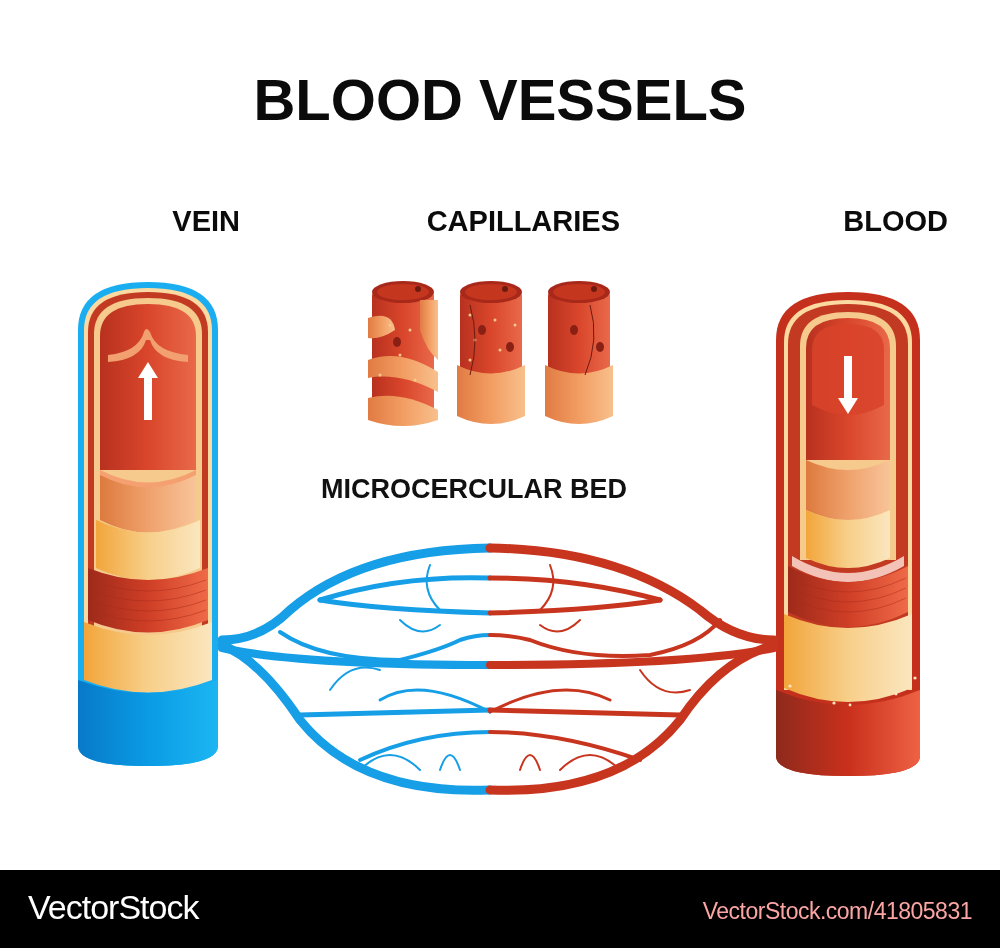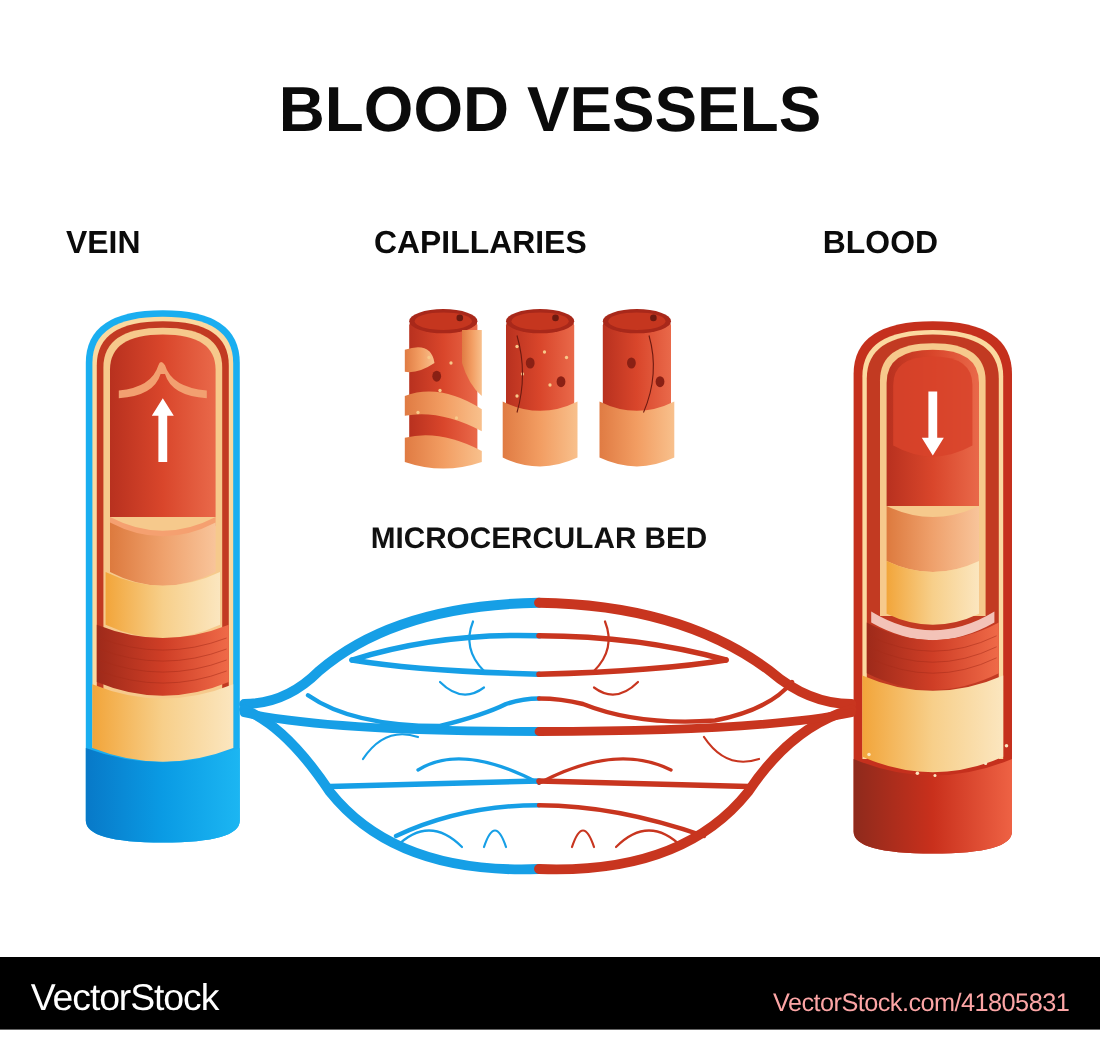--- a/index.html
+++ b/index.html
@@ -1,43 +1,43 @@
 <!DOCTYPE html>
 <html><head>
 <meta charset="utf-8">
 <style>
   html, body { margin:0; padding:0; }
   body { width:1000px; height:948px; position:relative; background:#ffffff; overflow:hidden;
          font-family:"Liberation Sans", "DejaVu Sans", sans-serif; }
   .title { position:absolute; left:0; width:1000px; top:66px; text-align:center;
            font-size:58px; font-weight:bold; color:#0b0b0b; letter-spacing:0px; }
-  .lbl { position:absolute; text-align:left; color:#0b0b0b; }
+  .lbl { position:absolute; text-align:right; color:#0b0b0b; }
   .lbl .main { font-size:29px; font-weight:bold; display:block; line-height:34px; }
   .lbl .sub { font-size:16px; display:block; line-height:22px; letter-spacing:0.2px; }
   .mid-label { position:absolute; font-size:27px; font-weight:bold; color:#111; text-align:center; }
   svg { position:absolute; left:0; top:0; }
-  .footer { position:absolute; left:0; top:870px; width:1000px; height:66px; background:#000;text-decoration:underline; }
+  .footer { position:absolute; left:0; top:870px; width:1000px; height:78px; background:#000;text-decoration:underline; }
   .footer .brand { position:absolute; left:28px; top:18px; font-size:34px; color:#fff; letter-spacing:-1px; }
   .footer .ref { position:absolute; right:28px; top:28px; font-size:23px; color:#fca5a5; letter-spacing:-0.5px; }
 </style>
 </head>
 <body>
 
 <div class="title">BLOOD VESSELS</div>
 
 <div class="lbl" style="left:60px; width:180px; top:204px;">
   <span class="main">VEIN</span>
 </div>
-<div class="lbl" style="left:340px; width:300px; top:204px;">
+<div class="lbl" style="left:320px; width:300px; top:204px;">
   <span class="main">CAPILLARIES</span>
 </div>
 <div class="lbl" style="left:748px; width:200px; top:204px;">
   <span class="main">BLOOD</span>
 </div>
-<div class="mid-label" style="left:290px; width:400px; top:474px;">MICROCERCULAR BED</div>
+<div class="mid-label" style="left:274px; width:400px; top:474px;">MICROCERCULAR BED</div>
 
 <svg width="1000" height="870" viewBox="0 0 1000 870">
   <defs>
     <linearGradient id="blueG" x1="0" x2="1">
       <stop offset="0" stop-color="#0879c8"></stop>
         <stop offset="0.5" stop-color="#0a9be4"></stop>
         <stop offset="1" stop-color="#1cb6f2"></stop>
     </linearGradient>
     <linearGradient id="redG" x1="0" x2="1">
       <stop offset="0" stop-color="#8e2a1c"></stop>

